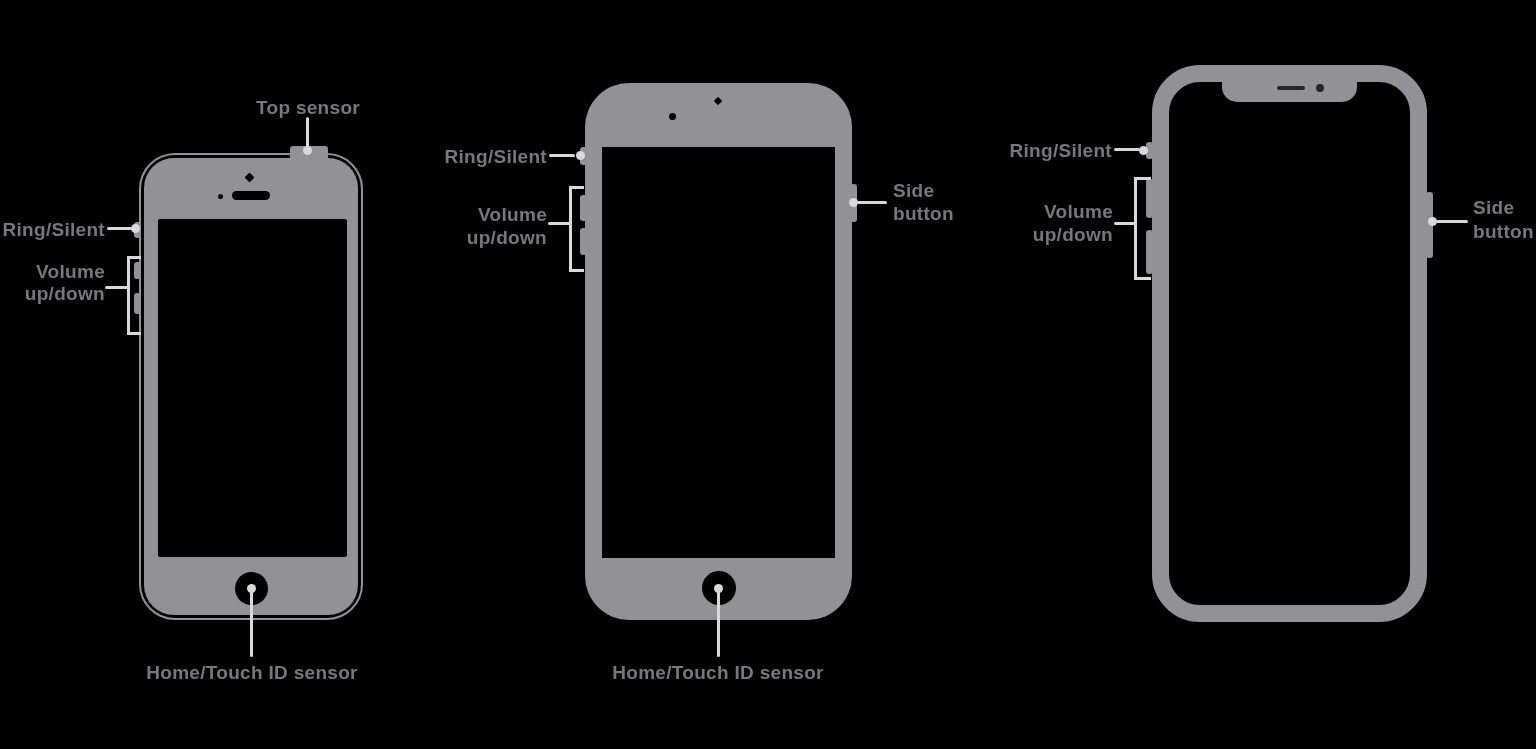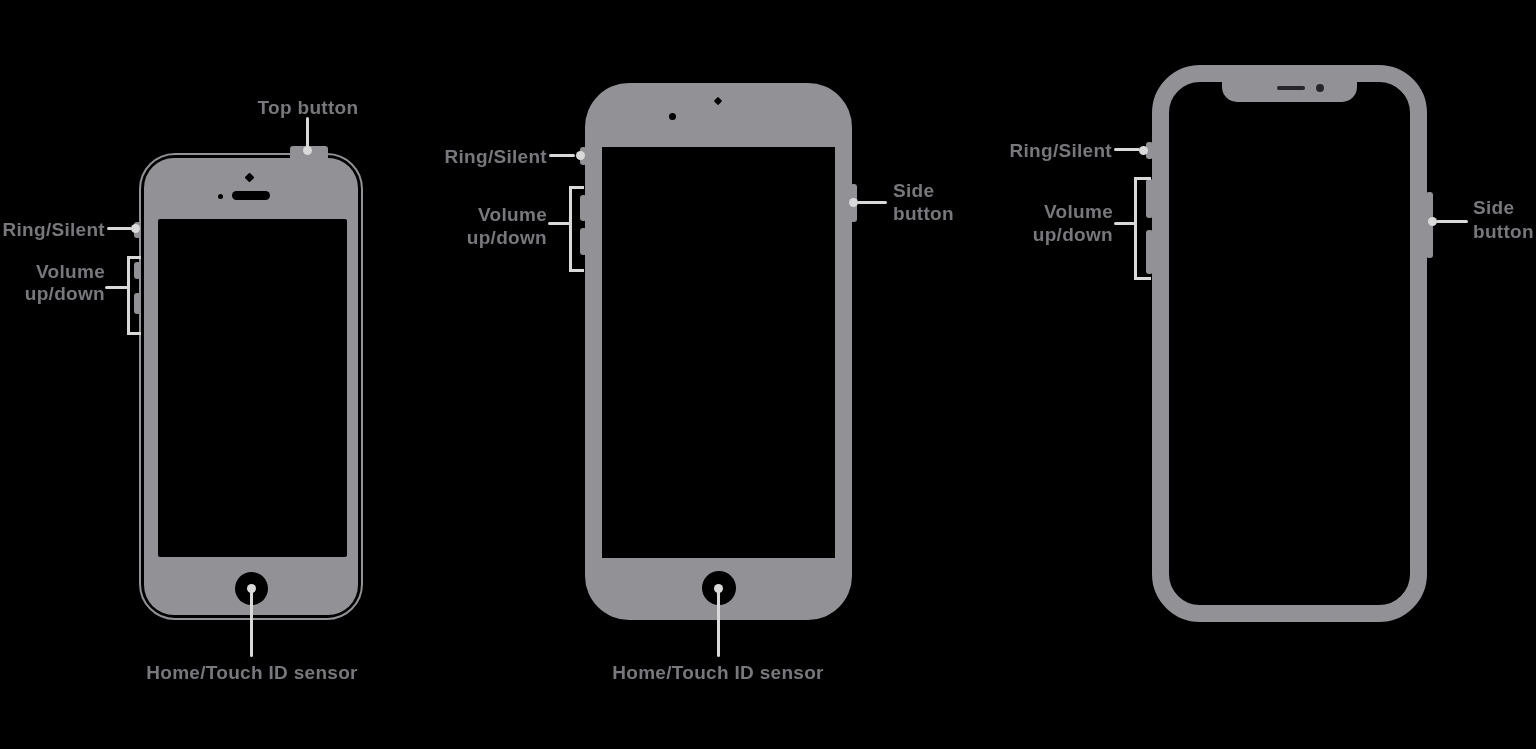--- a/index.html
+++ b/index.html
@@ -59,21 +59,21 @@
     <div class="nub" style="left:-5px;top:69px;width:7px;height:16px;"></div>
     <div class="nub" style="left:-5px;top:109px;width:7px;height:17px;"></div>
     <div class="nub" style="left:-5px;top:140px;width:7px;height:21px;"></div>
     <div class="blk cam"></div>
     <div class="blk sensor"></div>
     <div class="blk speaker"></div>
     <div class="blk screen"></div>
     <div class="blk home"></div>
   </div>
 
-  <div class="lbl center" style="left:308px;top:107px;">Top button</div>
+  <div class="lbl center" style="left:308px;top:107px;">Top sensor</div>
   <div class="pline" style="left:306px;top:117px;width:3px;height:32px;"></div>
   <div class="pdot" style="left:303px;top:146px;"></div>
 
   <div class="lbl rt" style="left:0;width:105px;top:229px;">Ring/Silent</div>
   <div class="pline" style="left:107px;top:227px;width:25px;height:3px;"></div>
   <div class="pdot" style="left:131px;top:224px;"></div>
 
   <div class="lbl rt" style="left:0;width:105px;top:283px;line-height:22px;">
     <div>Volume</div>
     <div>up/down</div>

